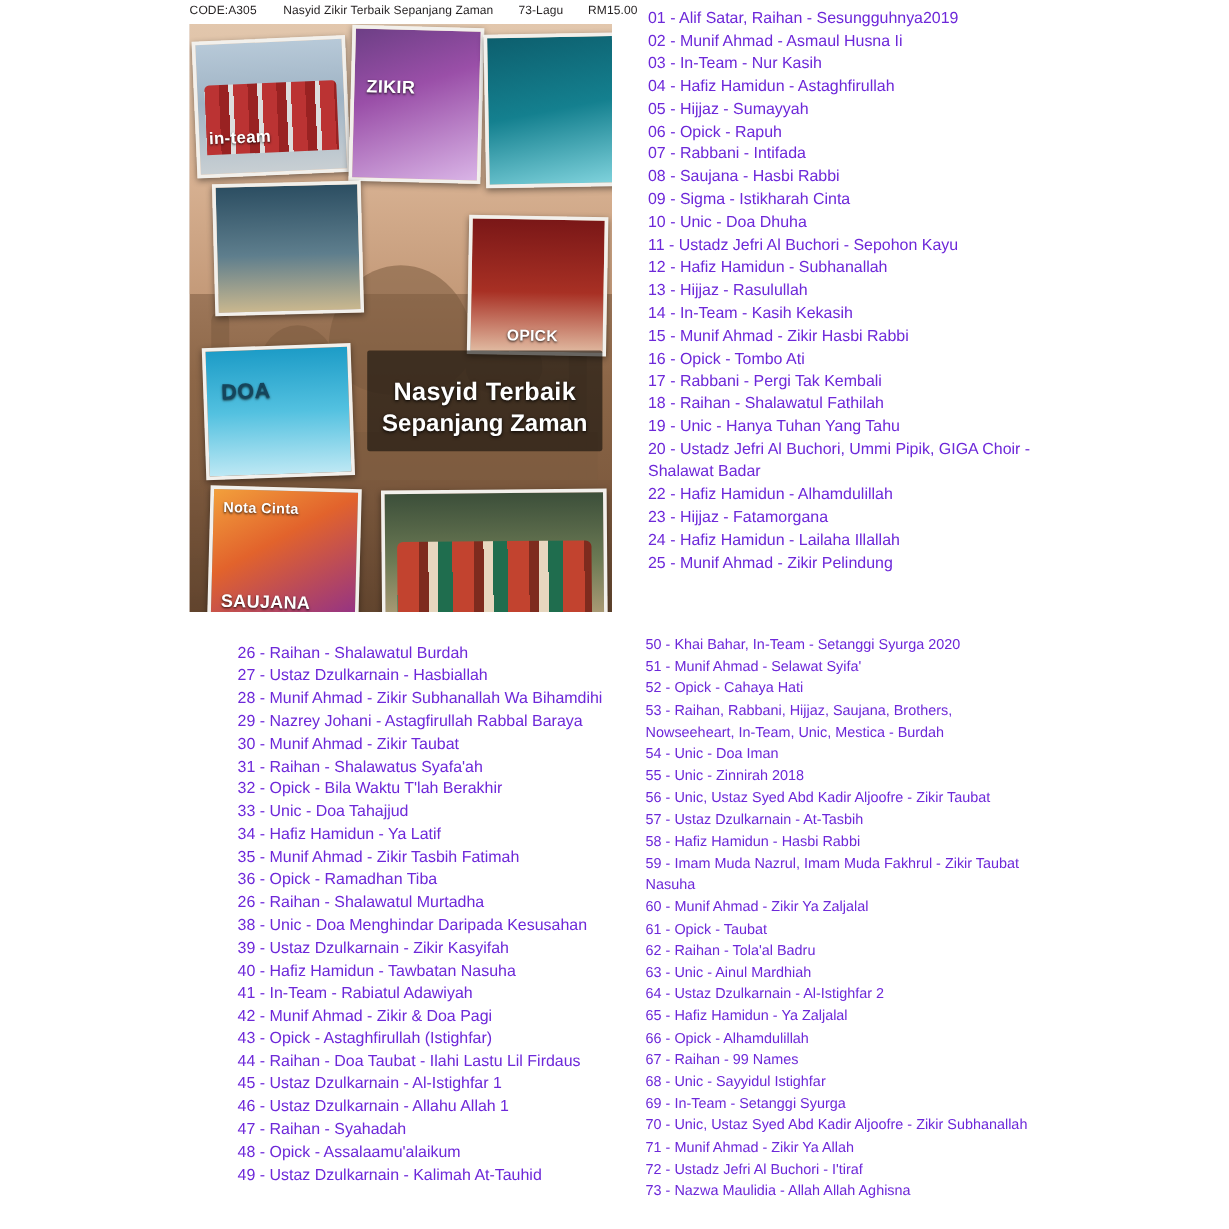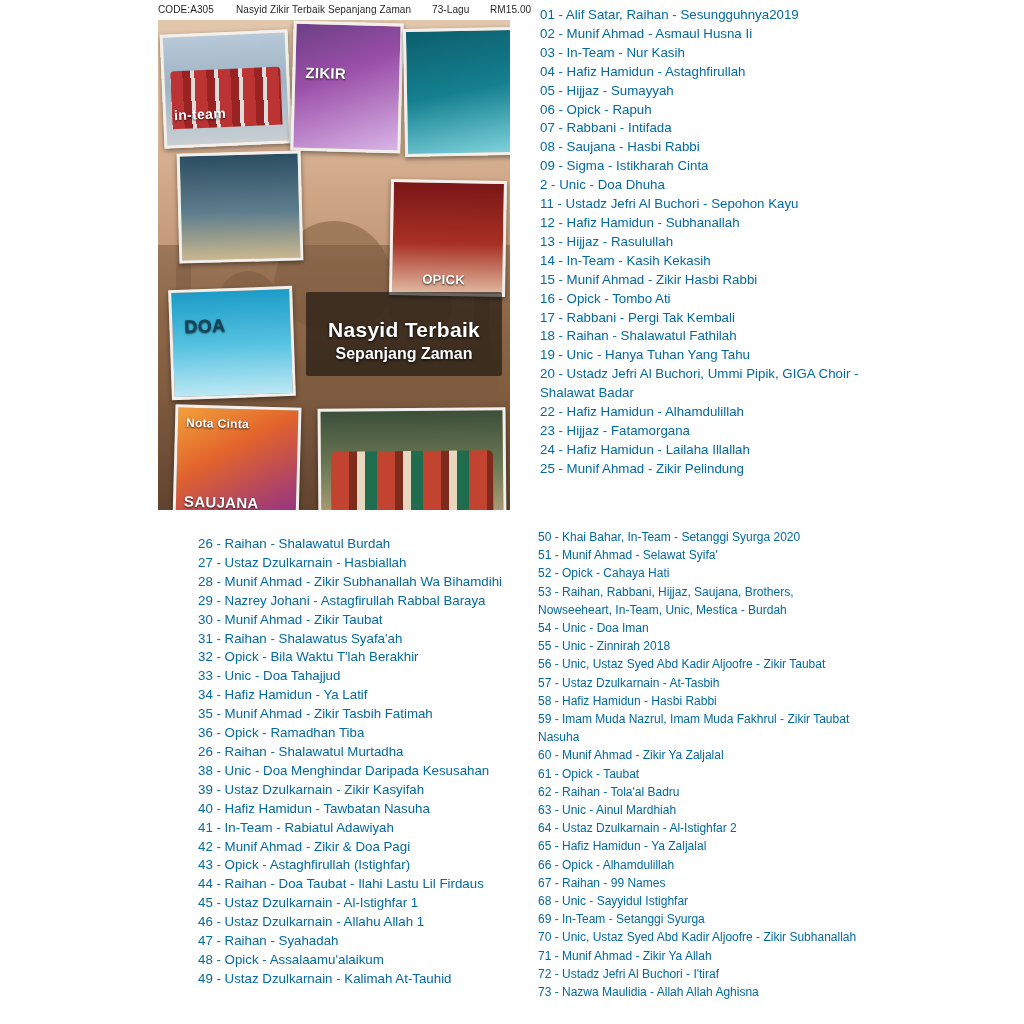--- a/index.html
+++ b/index.html
@@ -125,30 +125,30 @@
     flex-direction: column;
     justify-content: center;
     align-items: center;
   }
   .plaque .t1 {
     color: #fff; font-weight: bold; font-size: 21px; letter-spacing: .3px;
     text-shadow: 0 1px 3px #000;
     margin-top: 12px;
   }
   .plaque .t2 {
-    color: #fff; font-weight: bold; font-size: 16px; margin-top: 3px;
+    color: #fff; font-weight: bold; font-size: 20px; margin-top: 3px;
     text-shadow: 0 1px 3px #000;
   }
 
   
   .col {
     position: absolute;
     font-size: 13.3px;
     line-height: 18.9px;
-    color: #0369a1;
+    color: #6d28d9;
   }
   .col p { margin: 0; }
   .col-topright { left: 540px; top: 6px; width: 330px; }
   .col-botleft  { left: 198px; top: 535px; width: 320px; }
   .col-botright { left: 538px; top: 528px; width: 330px; font-size: 12px; line-height: 18.2px;}
 </style>
 </head>
 <body>
 
 <div class="page">
@@ -201,21 +201,21 @@
   <div class="col col-topright">
       <p>01 - Alif Satar, Raihan - Sesungguhnya2019</p>
       <p>02 - Munif Ahmad - Asmaul Husna Ii</p>
       <p>03 - In-Team - Nur Kasih</p>
       <p>04 - Hafiz Hamidun - Astaghfirullah</p>
       <p>05 - Hijjaz - Sumayyah</p>
       <p>06 - Opick - Rapuh</p>
       <p>07 - Rabbani - Intifada</p>
       <p>08 - Saujana - Hasbi Rabbi</p>
       <p>09 - Sigma - Istikharah Cinta</p>
-      <p>2 - Unic - Doa Dhuha</p>
+      <p>10 - Unic - Doa Dhuha</p>
       <p>11 - Ustadz Jefri Al Buchori - Sepohon Kayu</p>
       <p>12 - Hafiz Hamidun - Subhanallah</p>
       <p>13 - Hijjaz - Rasulullah</p>
       <p>14 - In-Team - Kasih Kekasih</p>
       <p>15 - Munif Ahmad - Zikir Hasbi Rabbi</p>
       <p>16 - Opick - Tombo Ati</p>
       <p>17 - Rabbani - Pergi Tak Kembali</p>
       <p>18 - Raihan - Shalawatul Fathilah</p>
       <p>19 - Unic - Hanya Tuhan Yang Tahu</p>
       <p>20 - Ustadz Jefri Al Buchori, Ummi Pipik, GIGA Choir - Shalawat Badar</p>

